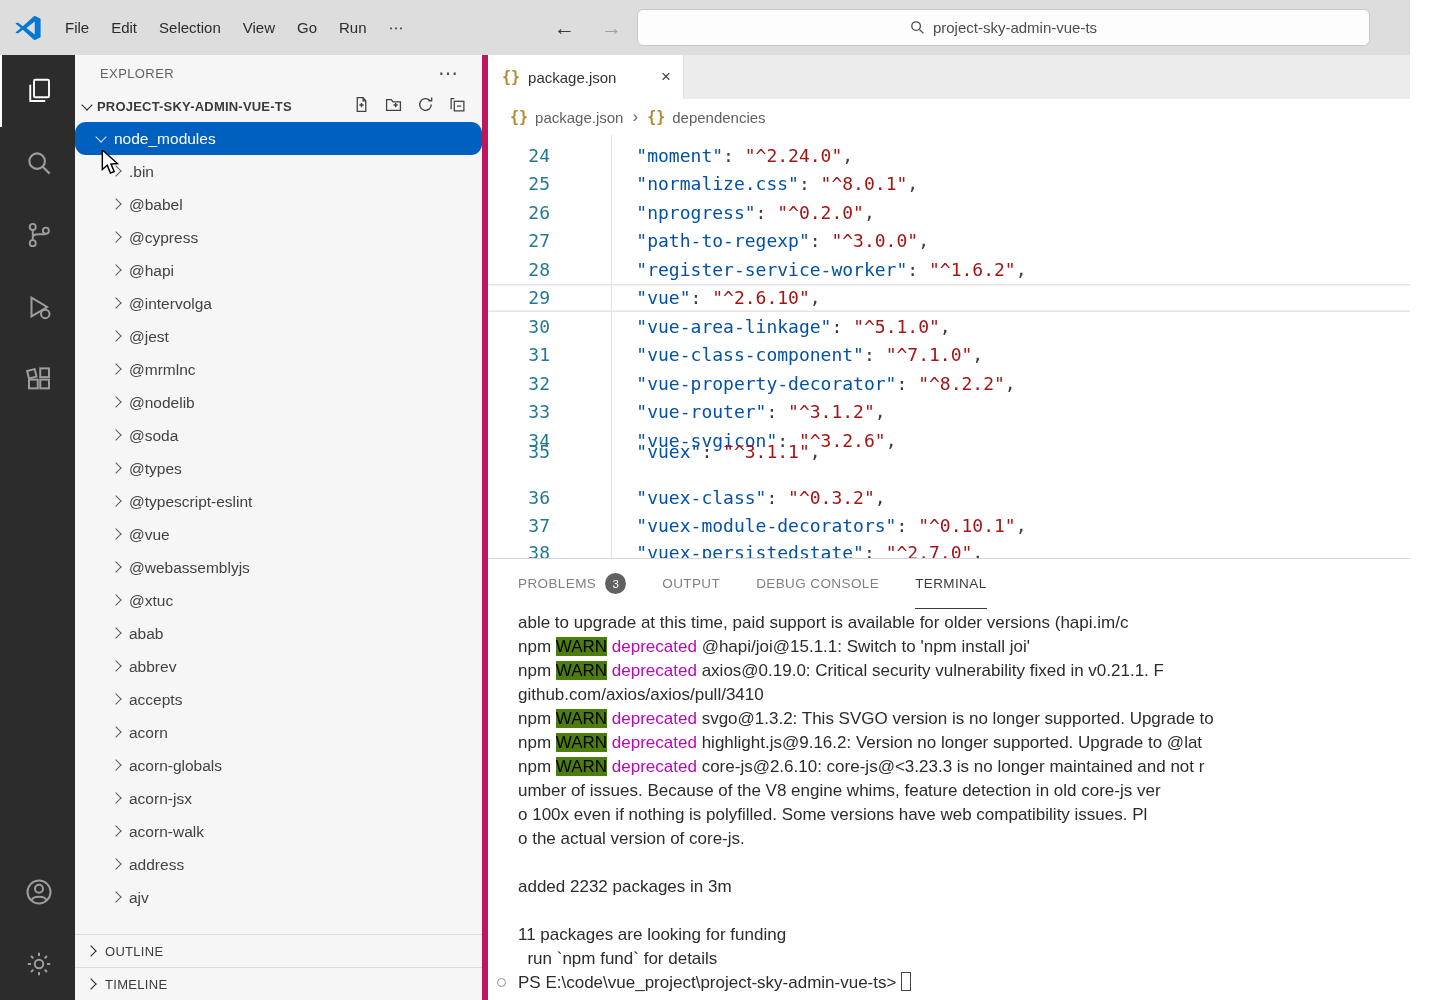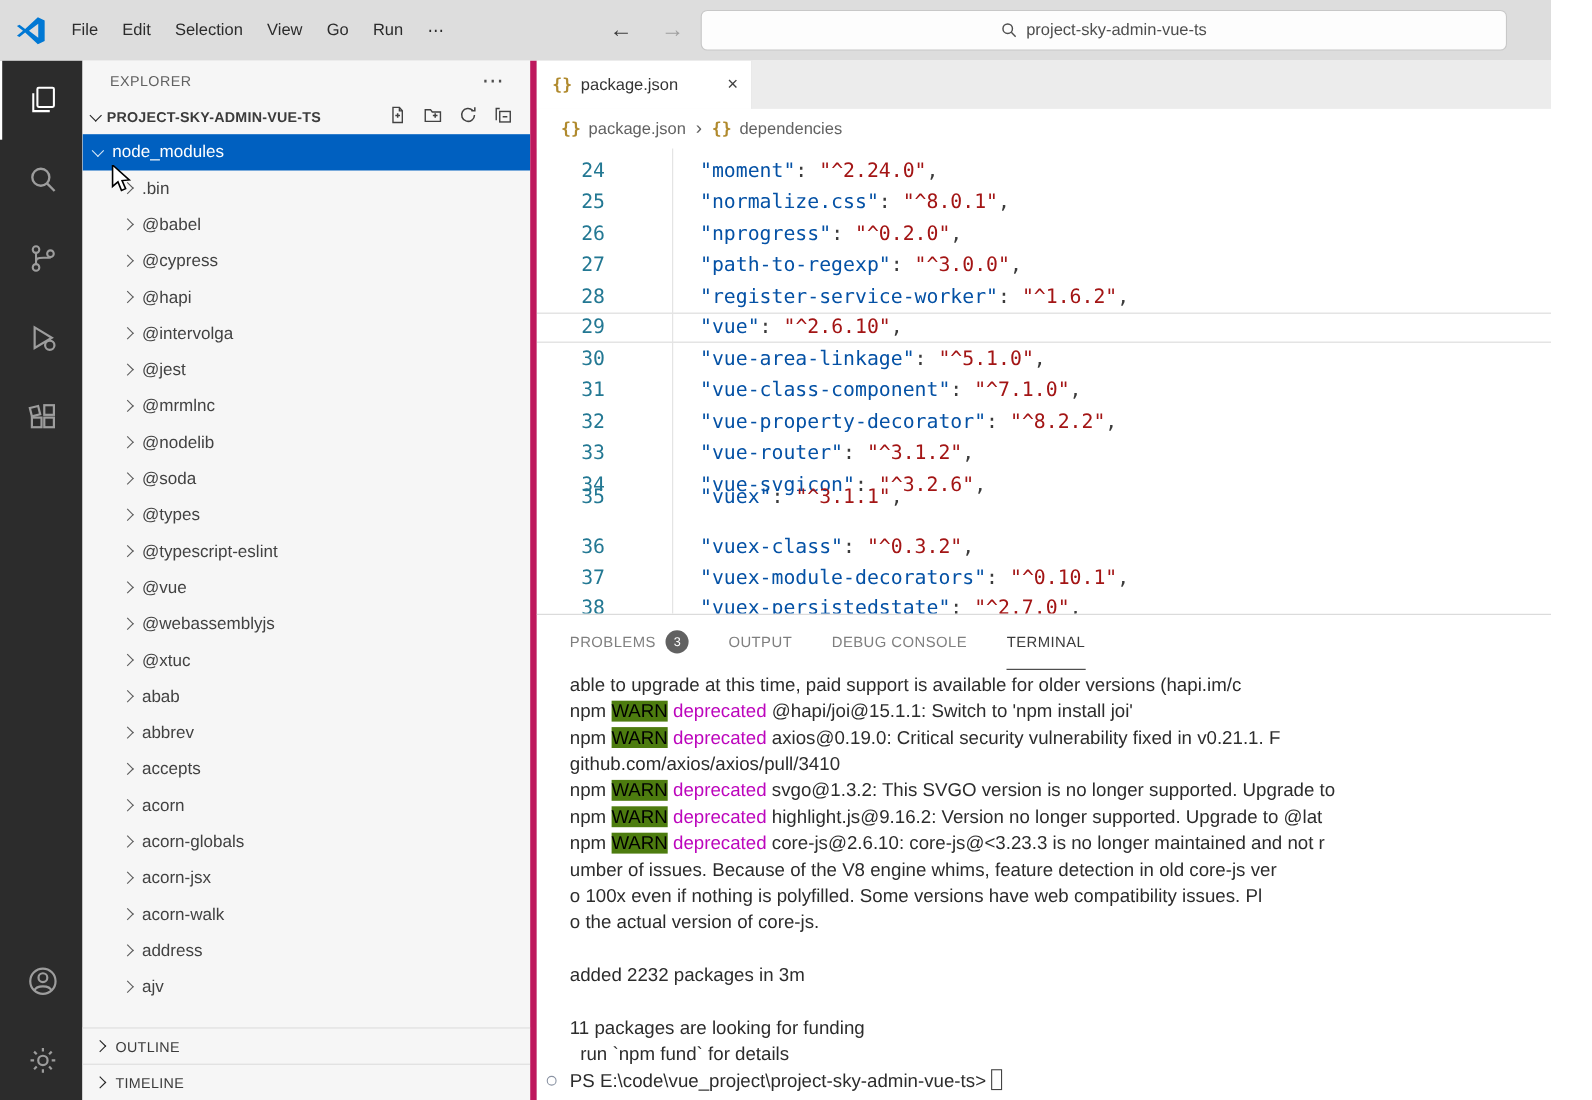--- a/index.html
+++ b/index.html
@@ -29,21 +29,21 @@
   .sb-header { height:36px; display:flex; align-items:center; padding:0 22px 0 25px; }
   .sb-title { font-size:13px; color:#616161; letter-spacing:0.4px; }
   .sb-more { margin-left:auto; font-size:20px; color:#4f4f4f; letter-spacing:2px; }
   .sb-section { height:31px; display:flex; align-items:center; padding:0 16px 0 8px; }
   .sb-section-title { font-size:13px; font-weight:bold; color:#3b3b3b; letter-spacing:0.2px; margin-left:6px; }
   .sb-actions { margin-left:auto; display:flex; gap:15px; }
   .sb-actions svg { width:17px; height:17px; }
   .tree { position:relative; }
   .tree-row { height:33px; display:flex; align-items:center; font-size:15.5px; color:#424242; cursor:default; }
   .tree-row .label { margin-left:9px; }
-  .tree-row.lvl0 { padding-left:10px; }
+  .tree-row.lvl0 { padding-left:22px;border-radius:11px; }
   .tree-row.lvl1 { padding-left:37px; }
   .tree-row.selected { background:#0060c0; color:#ffffff; }
   .chev { width:8px; height:8px; border-right:1.6px solid currentColor; border-bottom:1.6px solid currentColor; transform:rotate(-45deg); flex:0 0 auto; margin-top:-1px; opacity:0.85; }
   .chev.down { transform:rotate(45deg); margin-top:-4px; }
   .sb-bottom { position:absolute; left:0; right:0; bottom:0; }
   .sb-panel-header { height:33px; display:flex; align-items:center; border-top:1px solid #dcdcdc; padding-left:12px; background:#f6f6f6; }
   .sb-panel-header .label { font-size:13px; font-weight:normal; color:#3b3b3b; margin-left:10px; letter-spacing:0.3px; }
 
   
   .editor { position:absolute; top:55px; left:488px; right:0; height:503px; overflow:hidden; background:#ffffff; }

